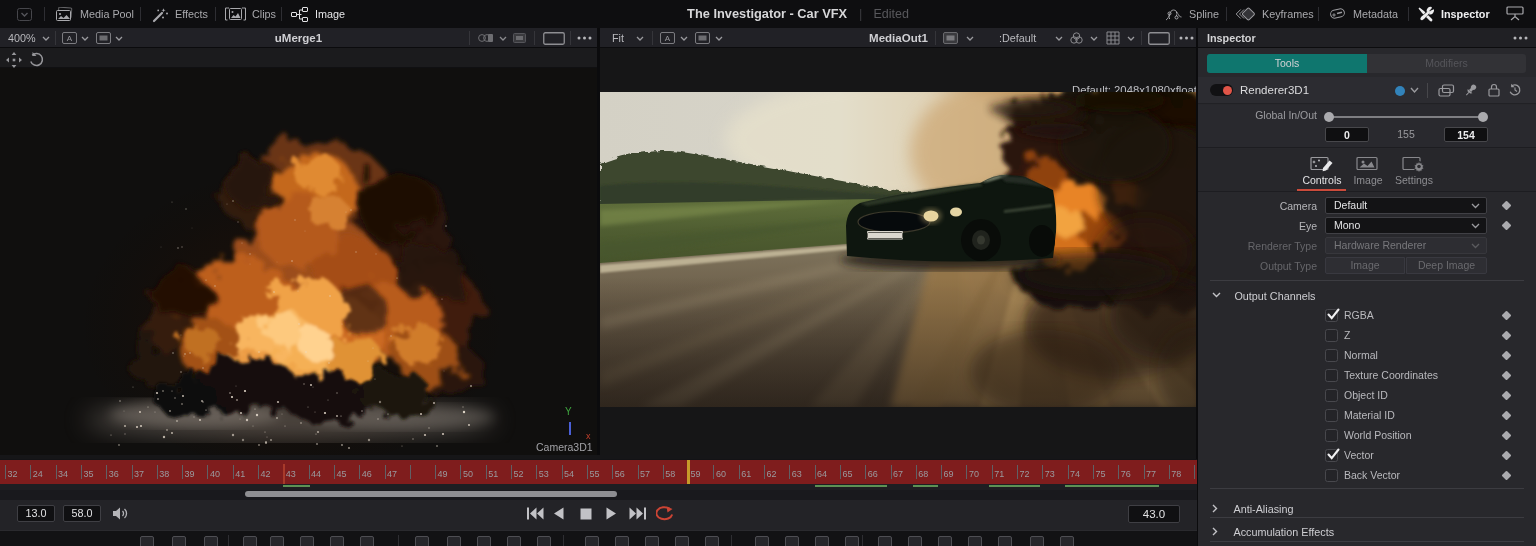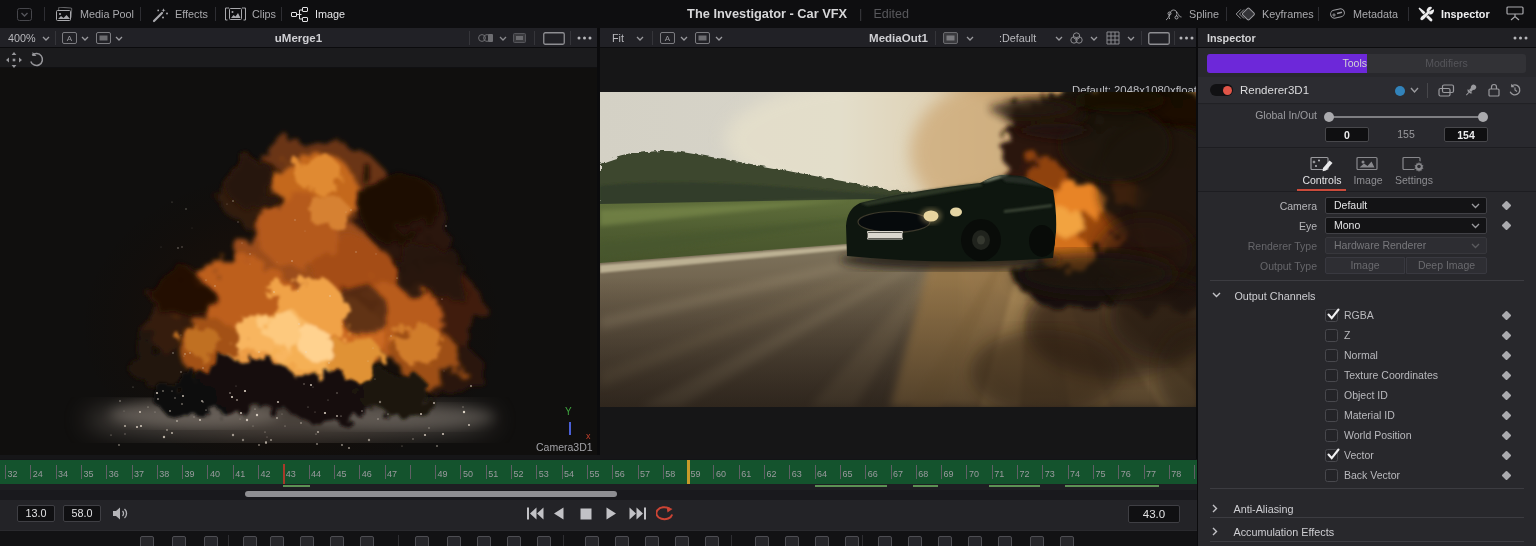--- a/index.html
+++ b/index.html
@@ -24,21 +24,21 @@
 .chev { display:inline-block; width:8px; height:8px; position:absolute; }
 .vdiv { position:absolute; top:3px; width:1px; height:14px; background:#35353a; }
 
 #viewL { left:0; top:48px; width:597px; height:407px; background:#151516; overflow:hidden; }
 #viewR { left:600px; top:48px; width:597px; height:407px; background:#161617; overflow:hidden; }
 #vgap { left:597px; top:28px; width:3px; height:427px; background:#0b0b0d; }
 #pgap { left:1196px; top:28px; width:2px; height:518px; background:#0b0b0d; }
 
 #insp { left:1198px; top:28px; width:338px; height:518px; background:#28282c; }
 
-#ruler { left:0; top:459px; width:1197px; height:25px; background:#14532d; border-top:1px solid #131316; }
+#ruler { left:0; top:459px; width:1197px; height:25px; background:#7f1d1d; border-top:1px solid #131316; }
 .tick { position:absolute; top:5px; width:1px; height:14px; background:#606065; }
 .tnum { position:absolute; top:5px; font-size:9.5px; color:#909094; }
 #underruler { left:0; top:484px; width:1197px; height:6px; background:#1e1e22; }
 #scrollrow { left:0; top:490px; width:1197px; height:10px; background:#19191d; }
 #scrollpill { left:245px; top:491px; width:372px; height:6px; background:#8e8e92; border-radius:3px; }
 #transport { left:0; top:500px; width:1197px; height:30px; background:#232327; }
 .numbox { position:absolute; height:17px; background:#101012; border:1px solid #3f3f44;
   border-radius:2px; color:#e2e2e4; font-size:10.8px; text-align:center; line-height:15px; }
 #bottomstrip { left:0; top:530px; width:1197px; height:16px; background:#121214; border-top:1px solid #2a2a2e; }
 .diam { width:7px; height:7px; background:#aaaaae; transform:rotate(45deg); border-radius:1px; }
@@ -660,21 +660,21 @@
           <svg width="15" height="4" viewBox="0 0 15 4" style="display:block">
             <g fill="#b6b6ba">
               <circle cx="2" cy="2" r="1.5"></circle>
               <circle cx="7.5" cy="2" r="1.5"></circle>
               <circle cx="13" cy="2" r="1.5"></circle>
             </g>
           </svg>
         </div>
     </div>
     <div class="abs" style="left:9px;top:26px;width:319px;height:19px;background:#323236;border-radius:3px;overflow:hidden;">
-      <div class="abs" style="left:0;top:0;width:160px;height:19px;background:#6d28d9;text-align:right;line-height:19px;font-size:10.5px;color:#d2d2d4;">Tools</div>
+      <div class="abs" style="left:0;top:0;width:160px;height:19px;background:#0f766e;text-align:center;line-height:19px;font-size:10.5px;color:#d2d2d4;">Tools</div>
       <div class="abs" style="left:160px;top:0;width:159px;height:19px;text-align:center;line-height:19px;font-size:10.5px;color:#55555a;">Modifiers</div>
     </div>
     <div class="abs" style="left:0;top:49px;width:338px;height:27px;background:#2c2c31;border-bottom:1px solid #212125;">
       <div class="abs" style="left:12px;top:7px;width:23px;height:12px;background:#111113;border-radius:6px;">
         <div class="abs" style="right:1.5px;top:1.5px;width:9px;height:9px;border-radius:50%;background:#e05548;"></div>
       </div>
       <div class="abs" style="left:42px;top:0;line-height:27px;font-size:11.5px;color:#dcdcde;">Renderer3D1</div>
       <div class="abs" style="left:197px;top:8.5px;width:10px;height:10px;border-radius:50%;background:#3283ba;"></div>
       <svg class="abs" style="left:212px;top:10px;" width="9" height="7" viewBox="0 0 9 7">
           <path d="M1 1l3.5 4L8 1" fill="none" stroke="#9a9a9e" stroke-width="1.4"></path>

